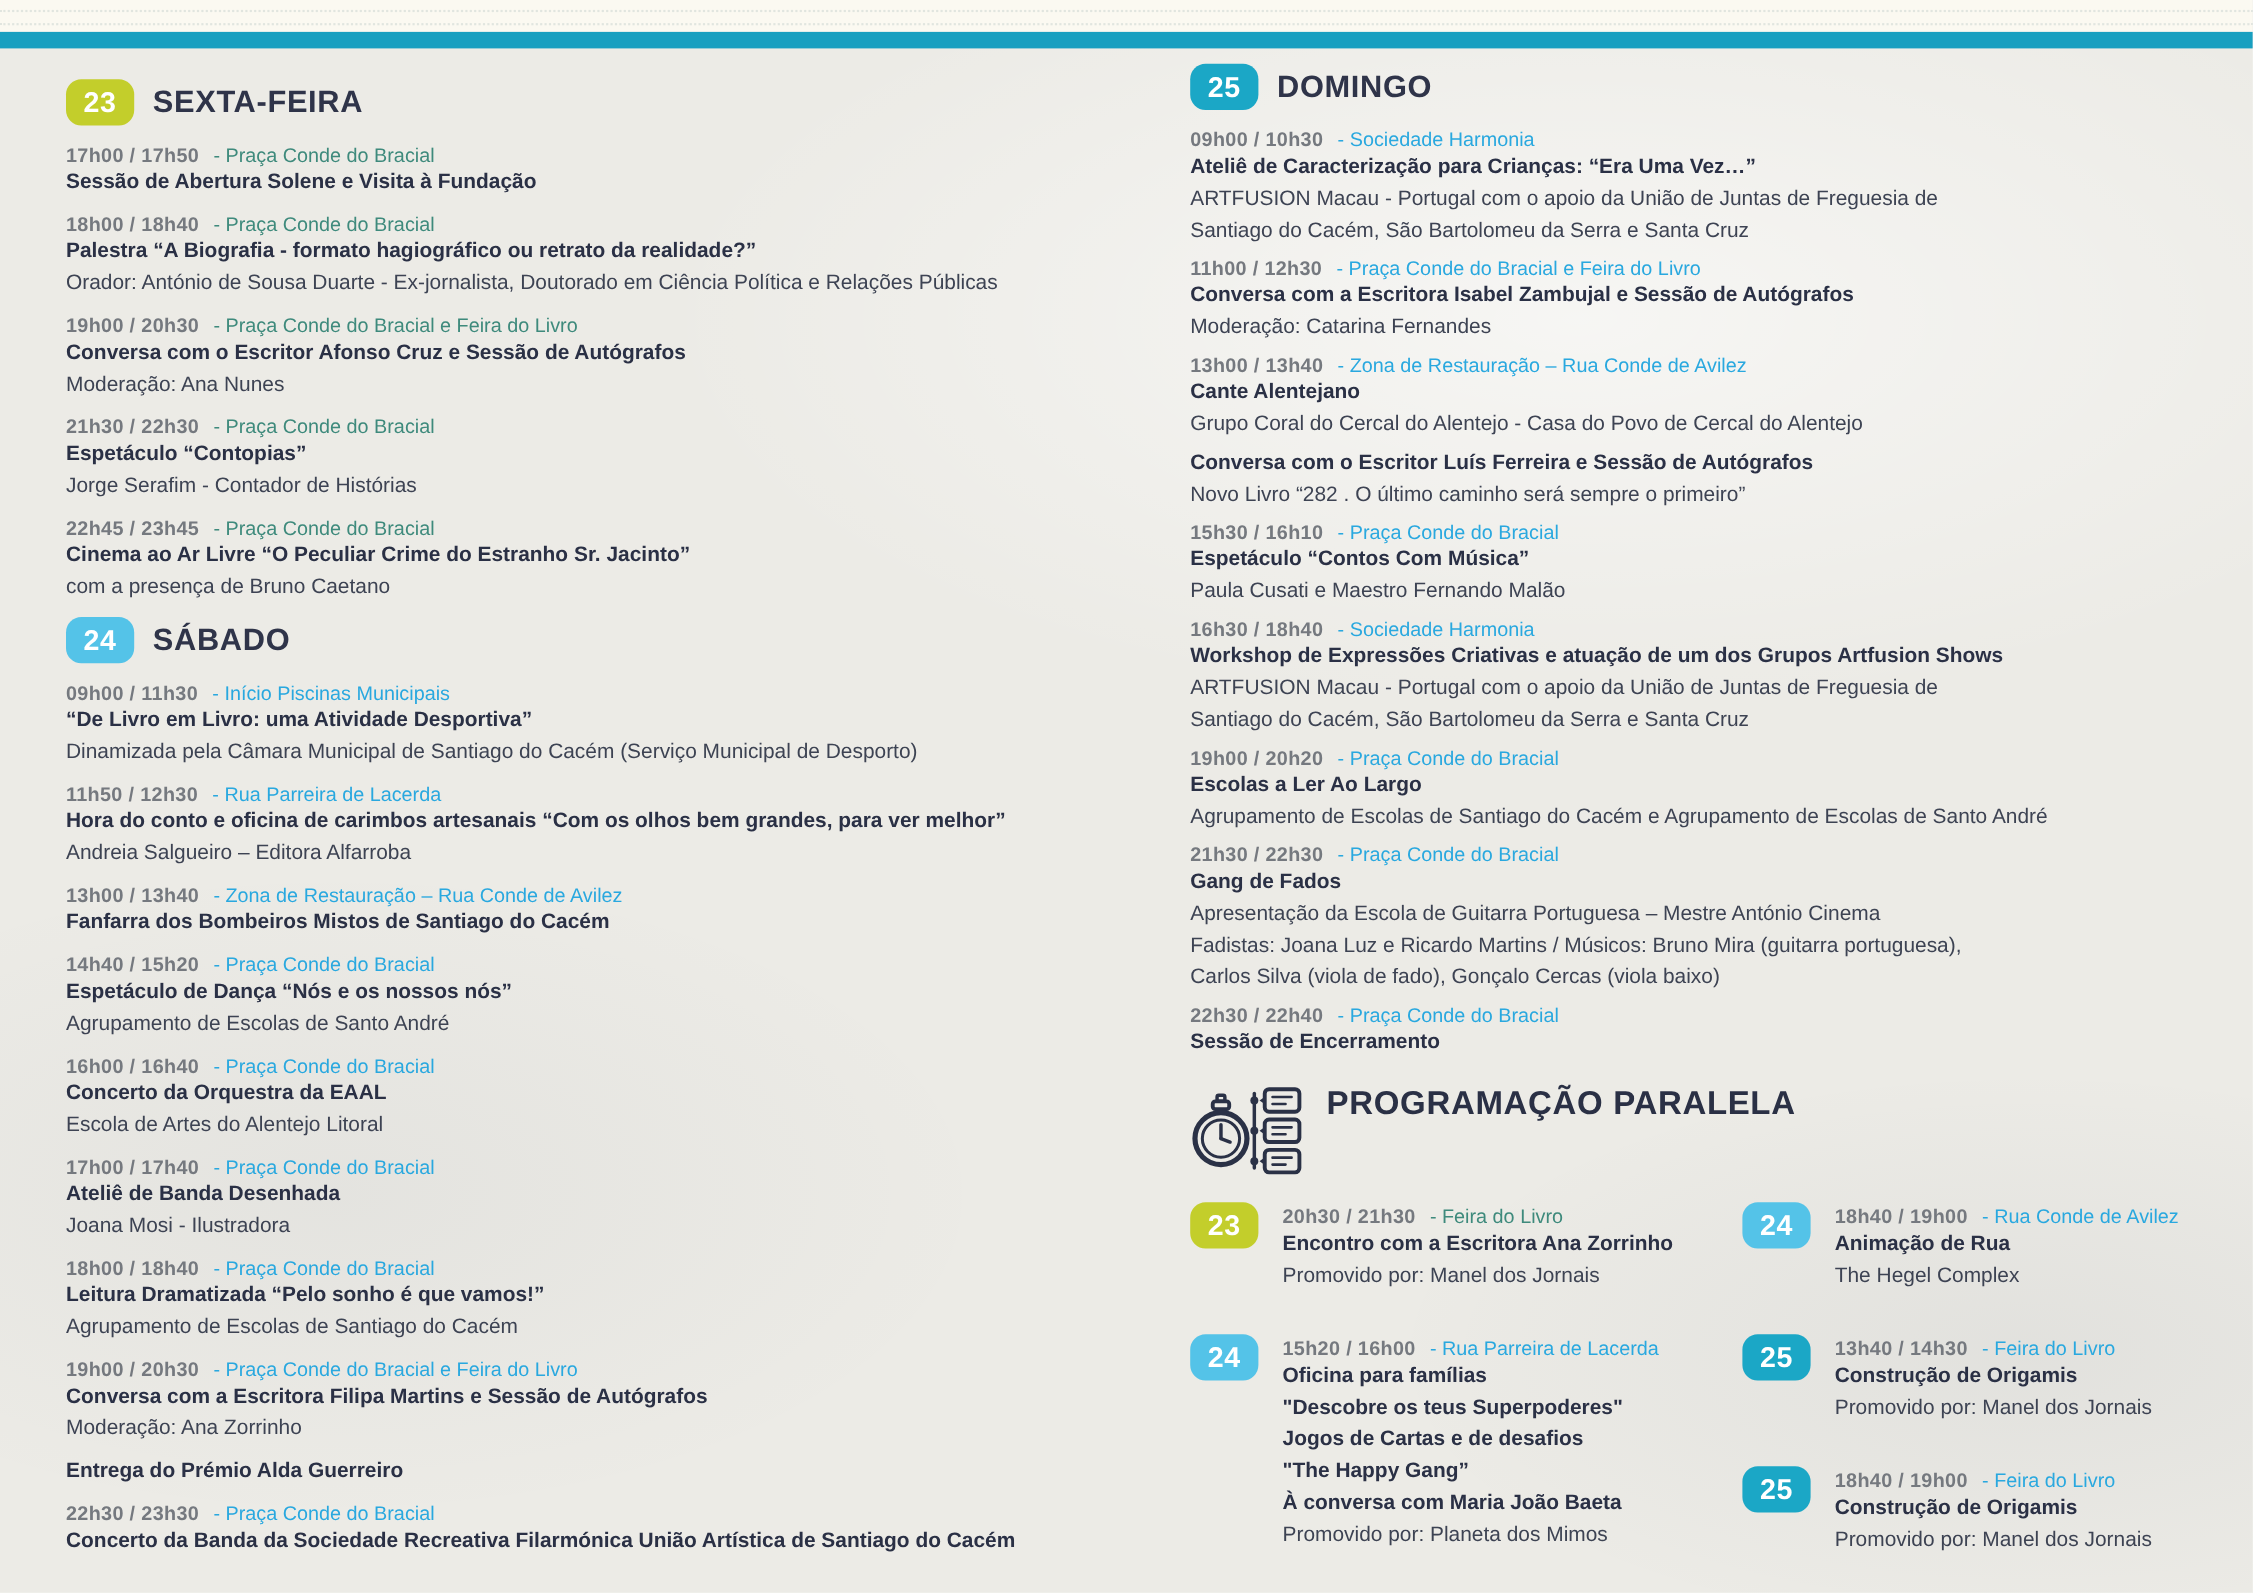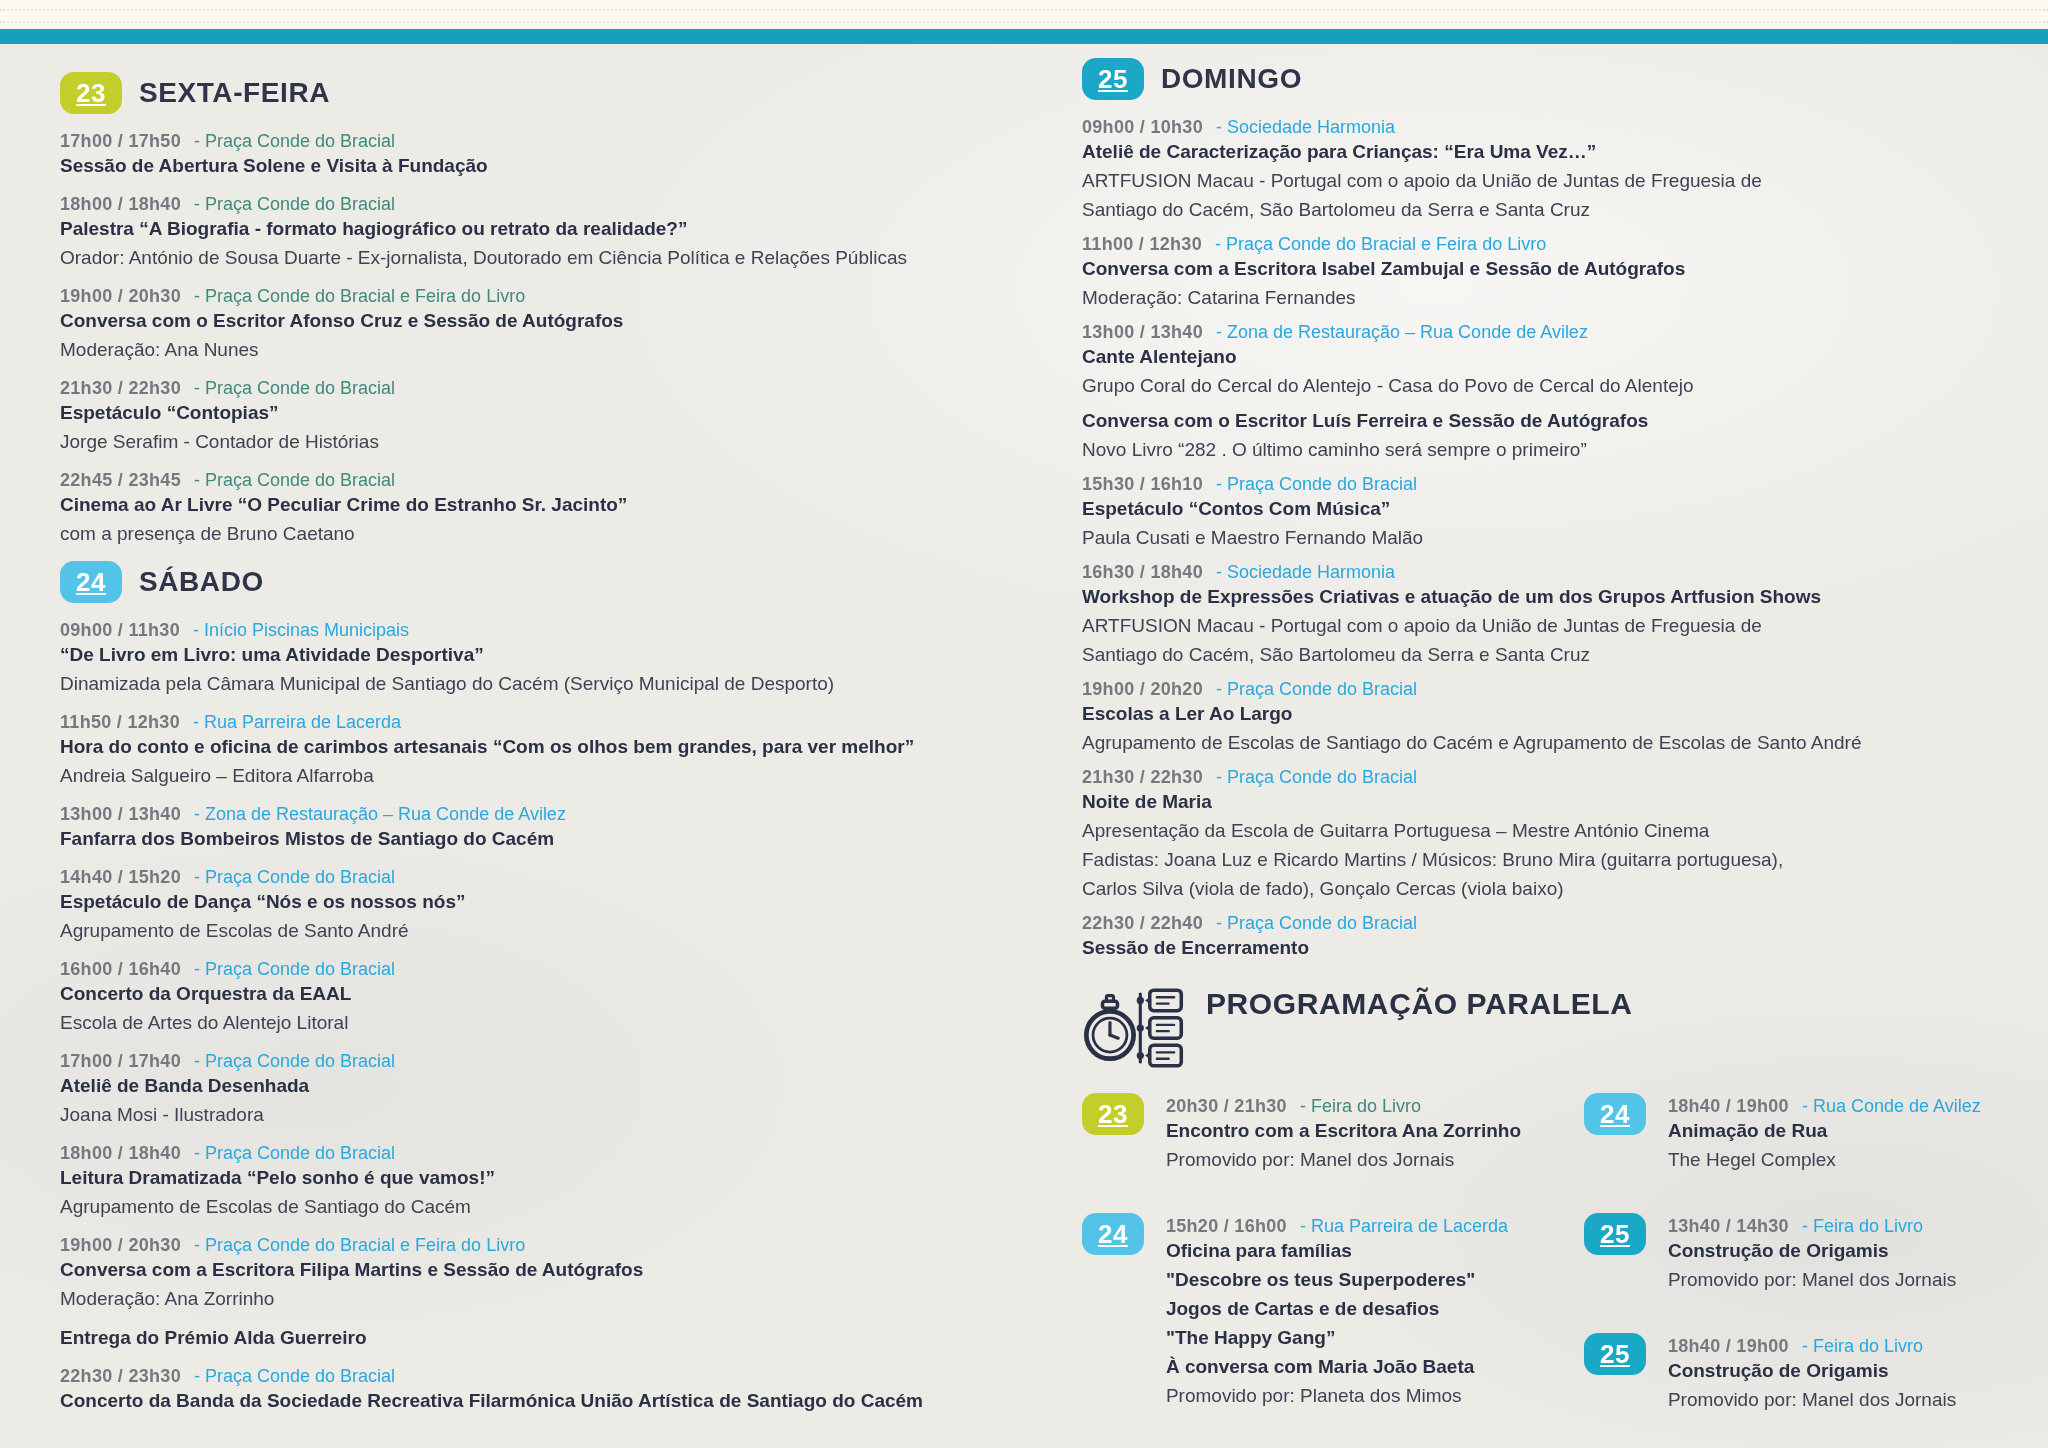--- a/index.html
+++ b/index.html
@@ -21,21 +21,21 @@
 
   .col{position:absolute;}
   .col-left{left:60px;top:72px;width:920px;}
   .col-right{left:1082px;top:58px;width:940px;}
 
   .day-header{display:flex;align-items:center;gap:17px;height:42px;margin-bottom:16px;}
   .badge{
     min-width:48px;height:42px;border-radius:14px;
     display:flex;align-items:center;justify-content:center;
     color:#fff;font-size:26px;font-weight:700;letter-spacing:.5px;
-    box-sizing:border-box;padding:0 16px;text-decoration:underline;
+    box-sizing:border-box;padding:0 16px;
   }
   .day-title{font-size:28px;font-weight:700;color:#2F3449;letter-spacing:.6px;}
 
   .event{margin-bottom:16px;}
   .col-right .event{margin-bottom:12px;}
   .ev-top{font-size:18px;line-height:22px;white-space:nowrap;}
   .ev-time{font-weight:700;color:#75797F;letter-spacing:.3px;}
   .ev-loc{margin-left:13px;font-weight:500;}
   .loc-green{color:#3E8A7C;}
   .loc-cyan{color:#29A8DF;}
@@ -185,21 +185,21 @@
             <div class="ev-detail">ARTFUSION Macau - Portugal com o apoio da União de Juntas de Freguesia de</div>
             <div class="ev-detail">Santiago do Cacém, São Bartolomeu da Serra e Santa Cruz</div>
           </div>
           <div class="event">
             <div class="ev-top"><span class="ev-time">19h00 / 20h20</span><span class="ev-loc loc-cyan">- Praça Conde do Bracial</span></div>
             <div class="ev-title">Escolas a Ler Ao Largo</div>
             <div class="ev-detail">Agrupamento de Escolas de Santiago do Cacém e Agrupamento de Escolas de Santo André</div>
           </div>
           <div class="event">
             <div class="ev-top"><span class="ev-time">21h30 / 22h30</span><span class="ev-loc loc-cyan">- Praça Conde do Bracial</span></div>
-            <div class="ev-title">Noite de Maria</div>
+            <div class="ev-title">Gang de Fados</div>
             <div class="ev-detail">Apresentação da Escola de Guitarra Portuguesa – Mestre António Cinema</div>
             <div class="ev-detail">Fadistas: Joana Luz e Ricardo Martins / Músicos: Bruno Mira (guitarra portuguesa),</div>
             <div class="ev-detail">Carlos Silva (viola de fado), Gonçalo Cercas (viola baixo)</div>
           </div>
           <div class="event">
             <div class="ev-top"><span class="ev-time">22h30 / 22h40</span><span class="ev-loc loc-cyan">- Praça Conde do Bracial</span></div>
             <div class="ev-title">Sessão de Encerramento</div>
           </div>
         </section>
       </div>

